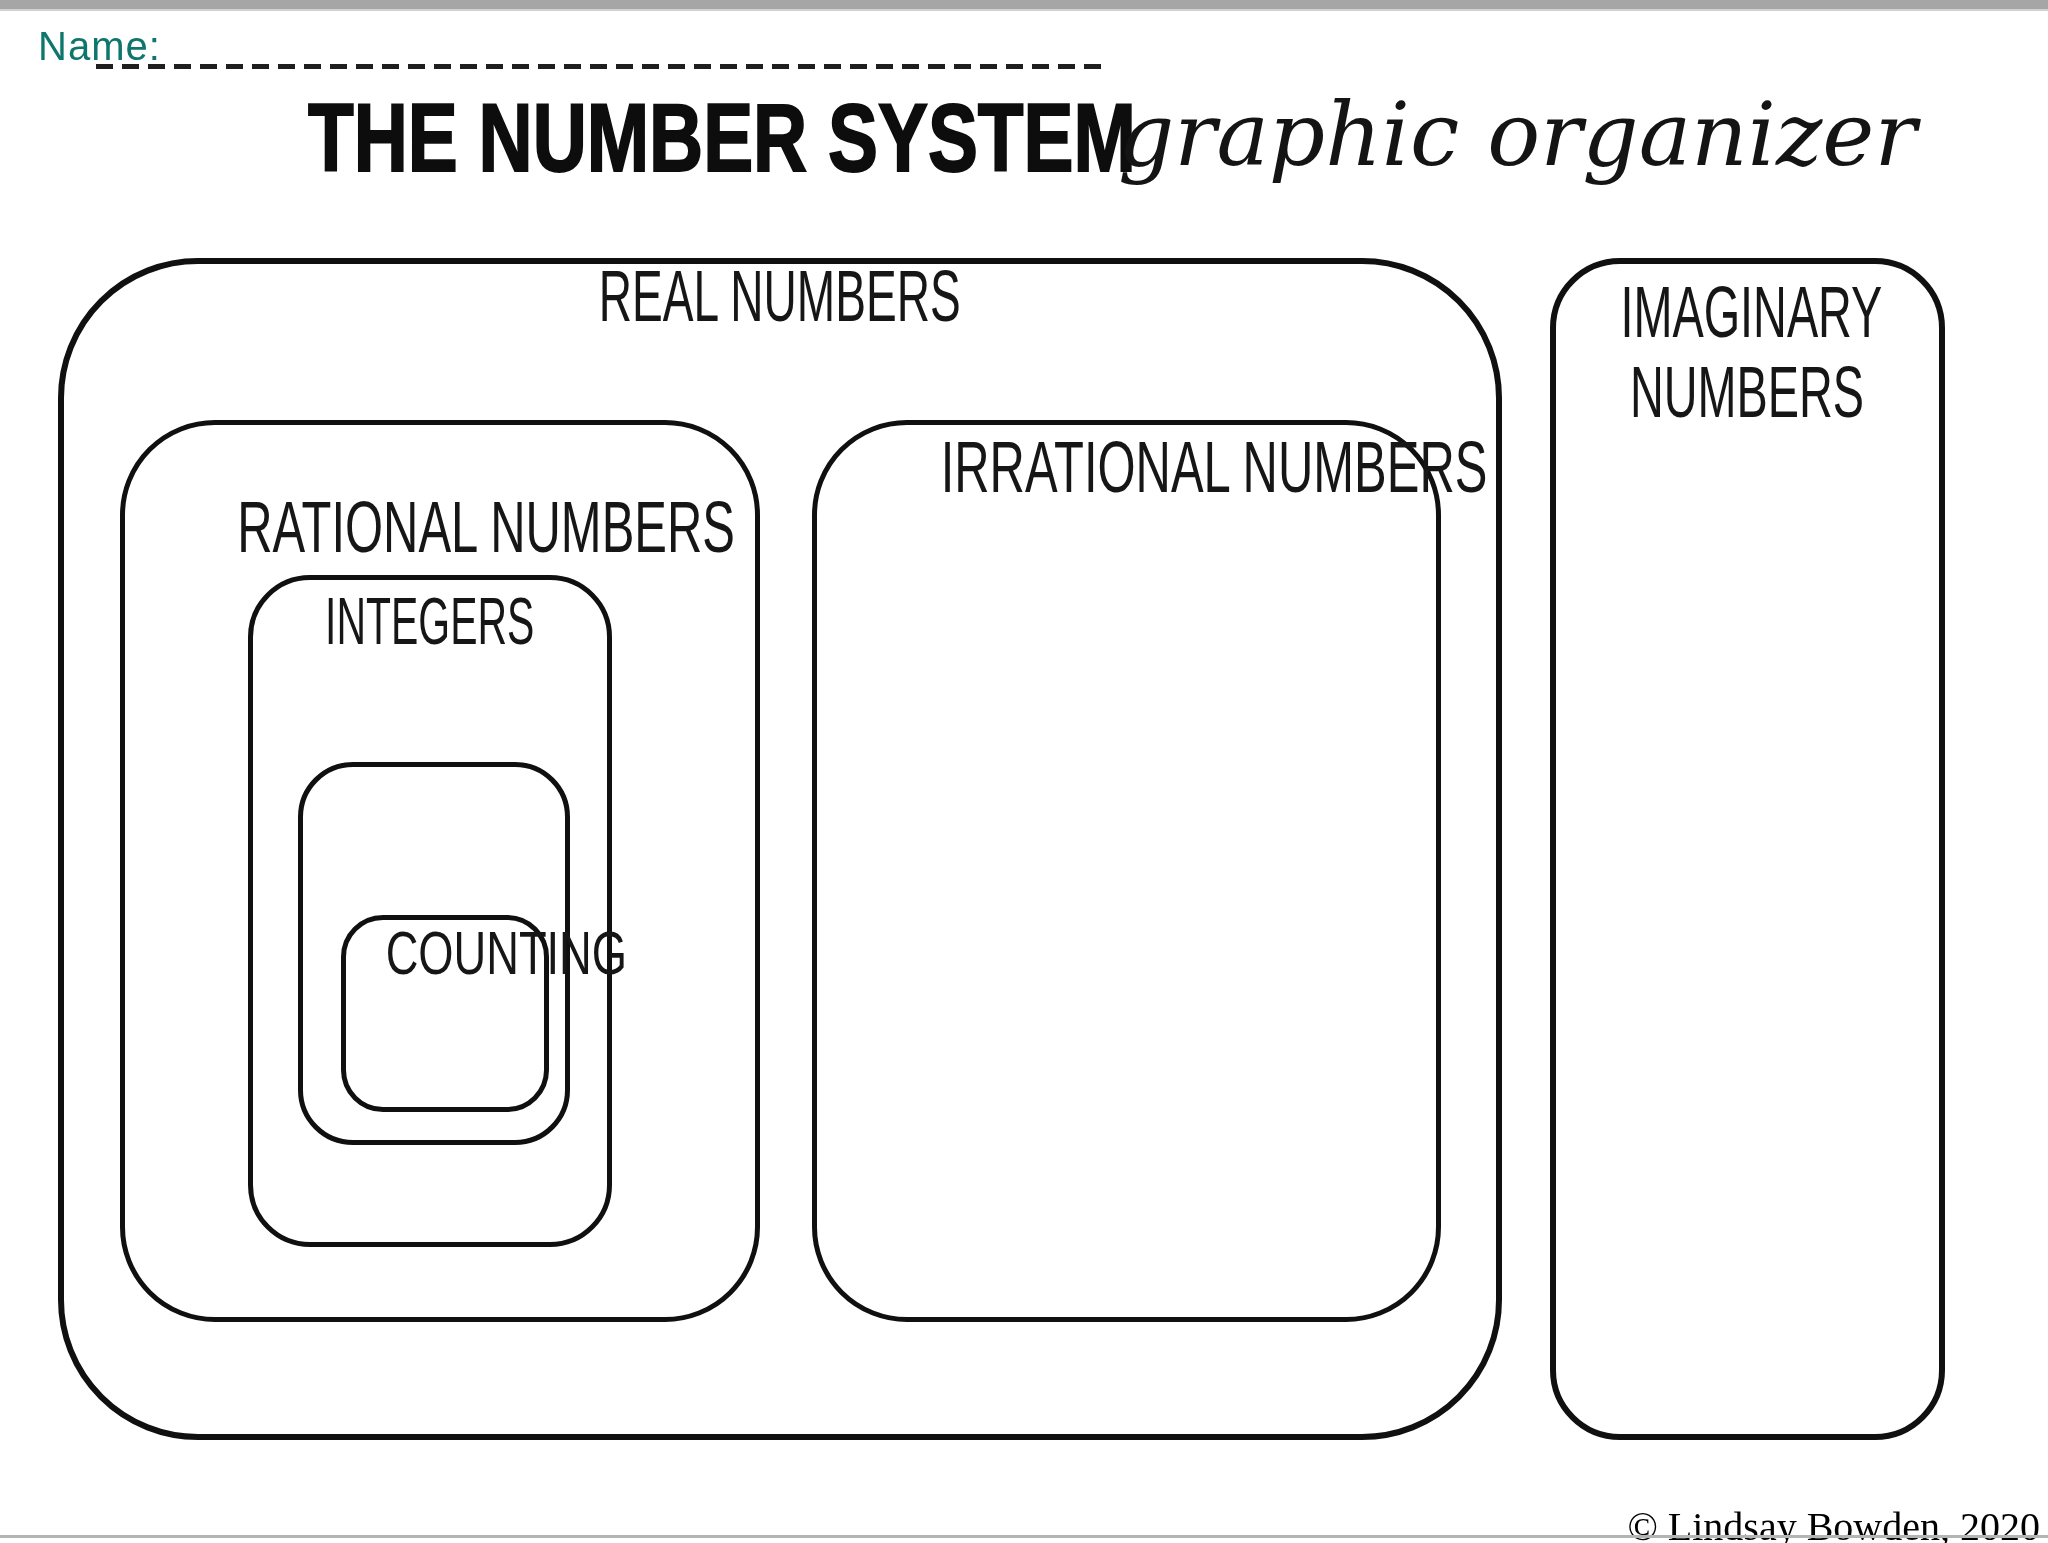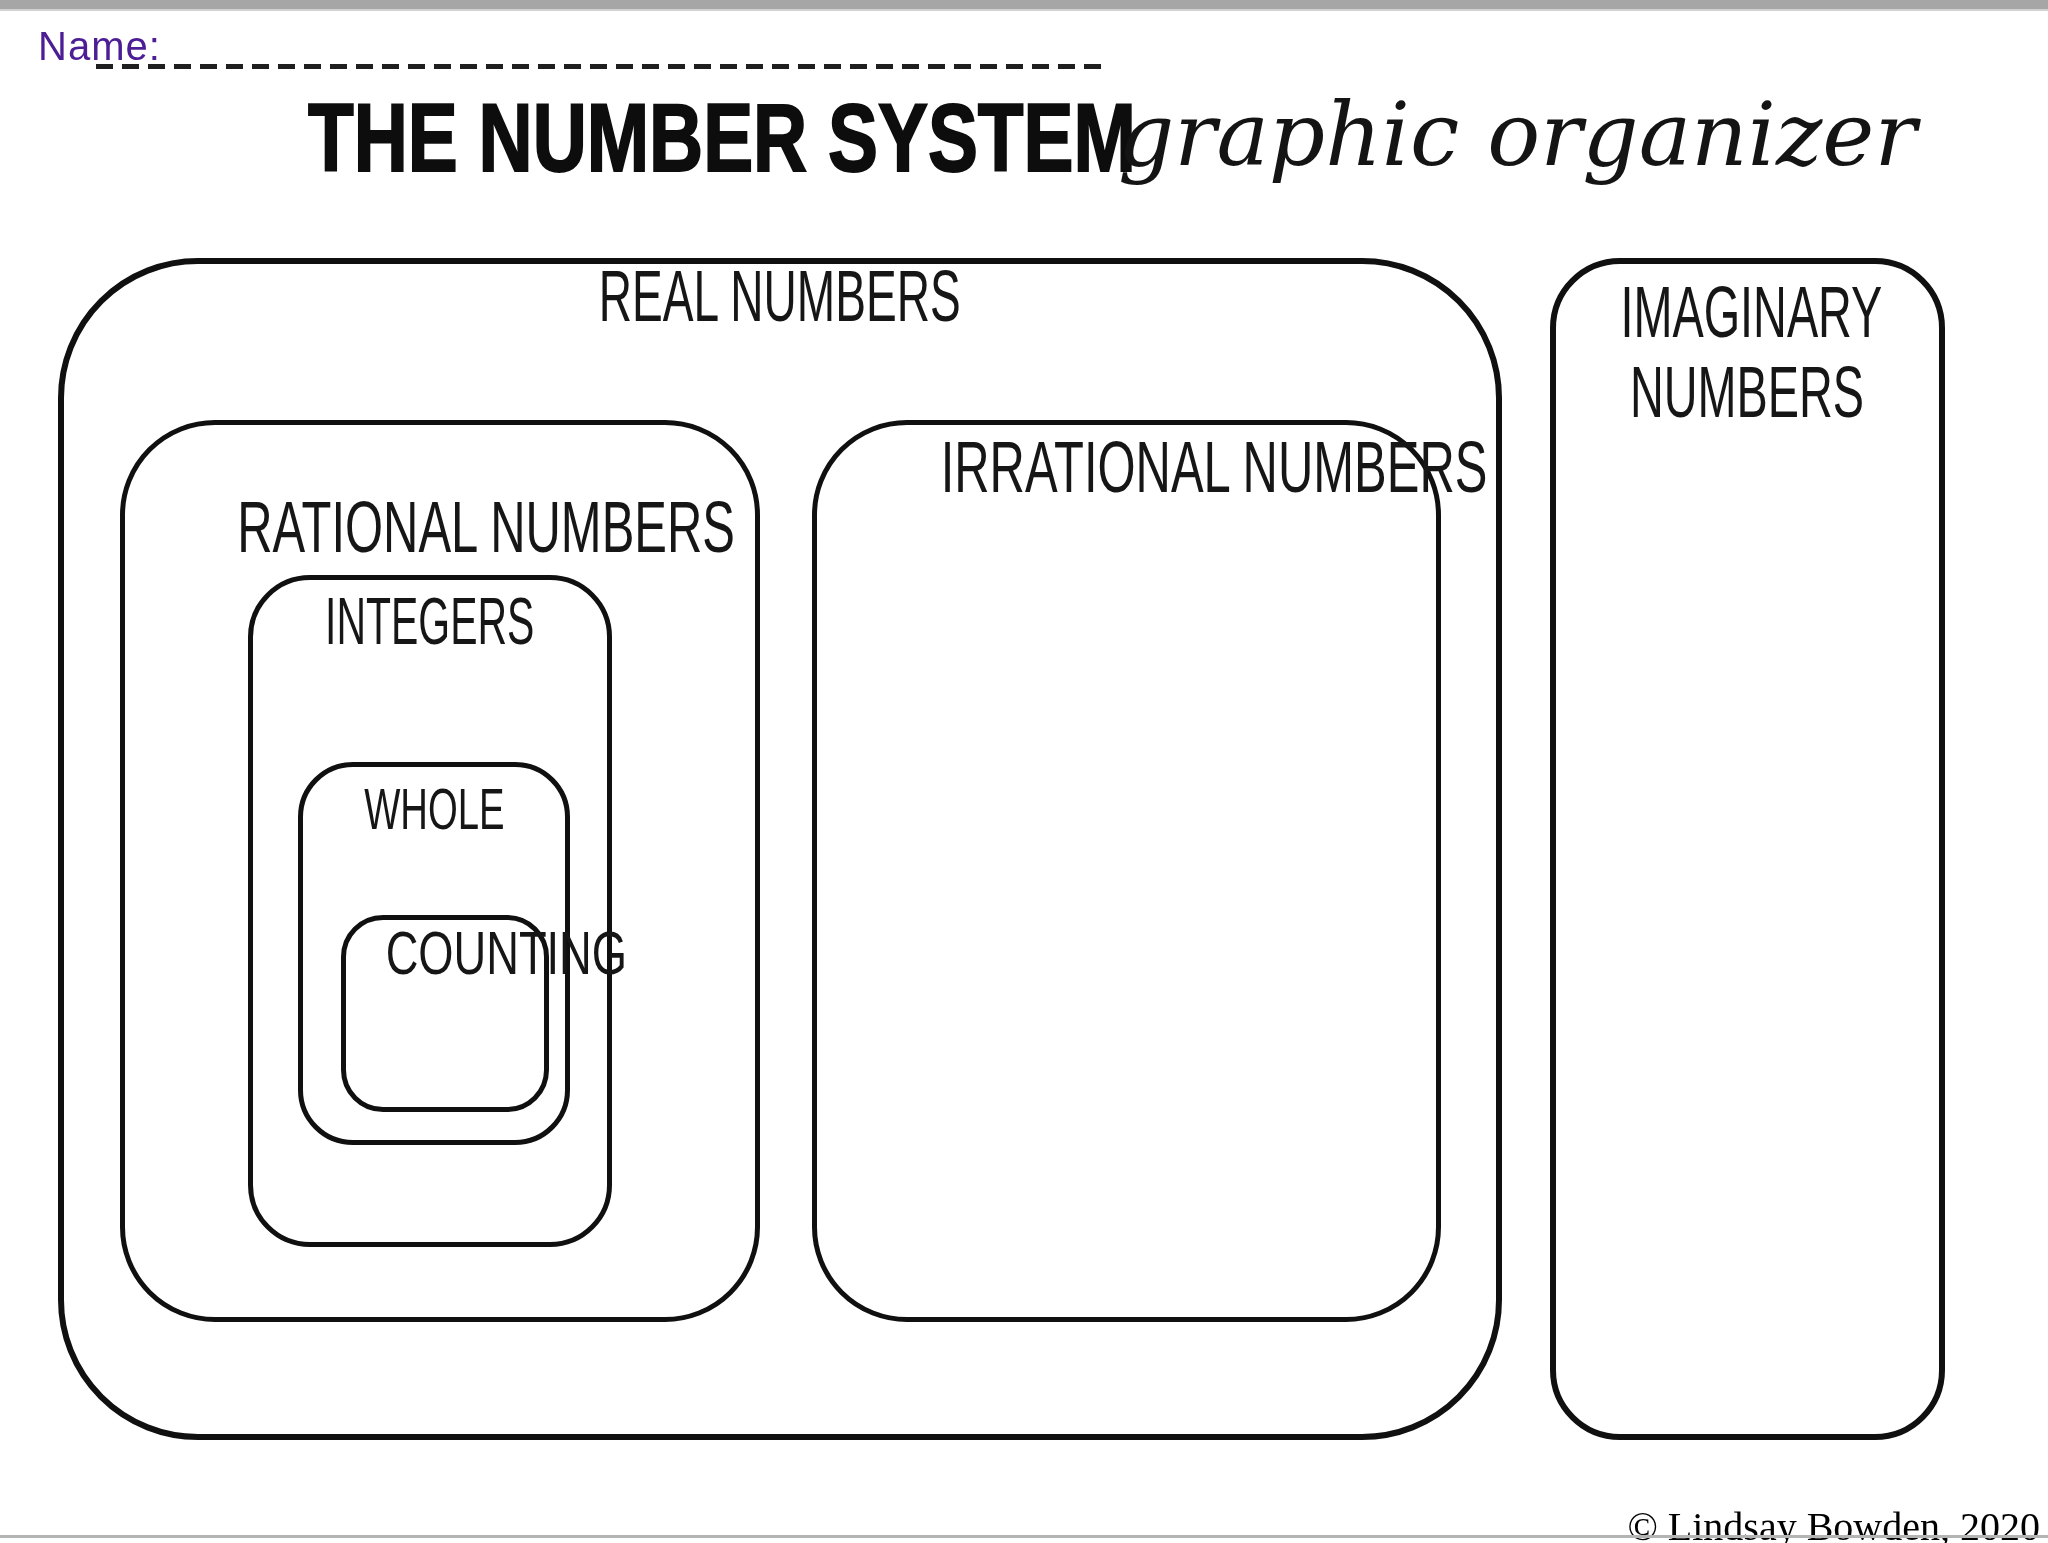--- a/index.html
+++ b/index.html
@@ -14,21 +14,21 @@
   .chrome-top{
     position:absolute;left:0;top:0;width:2048px;height:9px;
     background:#a6a6a6;border-bottom:2px solid #d2d2d2;
   }
   .chrome-bottom{
     position:absolute;left:0;top:1535px;width:2048px;height:3px;
     background:#b4b4b4;
   }
   .name-label{
     position:absolute;left:38px;top:24px;
-    font-size:40px;line-height:1.1;color:#4c1d95;
+    font-size:40px;line-height:1.1;color:#0f766e;
     letter-spacing:1px;
   }
   .name-line{
     position:absolute;left:96px;top:64px;width:1014px;height:5px;
     background:repeating-linear-gradient(90deg,#1f1f1f 0 17px,transparent 17px 26px);
   }
   .title-main{
     position:absolute;left:308px;top:90px;
     font-size:96px;line-height:1;font-weight:bold;
     letter-spacing:0;white-space:nowrap;
@@ -99,23 +99,20 @@
   <div class="lbl lbl-irrational">
     <span>IRRATIONAL NUMBERS</span>
   </div>
 
   <div class="box" style="left:248px;top:575px;width:364px;height:672px;border-radius:62px;"></div>
   <div class="lbl lbl-integers">
     <span>INTEGERS</span>
   </div>
 
   <div class="box" style="left:298px;top:762px;width:272px;height:383px;border-radius:55px;"></div>
-  <div class="lbl lbl-whole">
-    <span>WHOLE</span>
-  </div>
 
   <div class="box" style="left:341px;top:915px;width:208px;height:197px;border-radius:42px;"></div>
   <div class="lbl lbl-counting">
     <span>COUNTING</span>
   </div>
 
   <div class="box heavy" style="left:1550px;top:258px;width:395px;height:1182px;border-radius:70px;"></div>
   <div class="lbl lbl-imaginary">
     <span>IMAGINARY</span><br>
     <span>NUMBERS</span>

